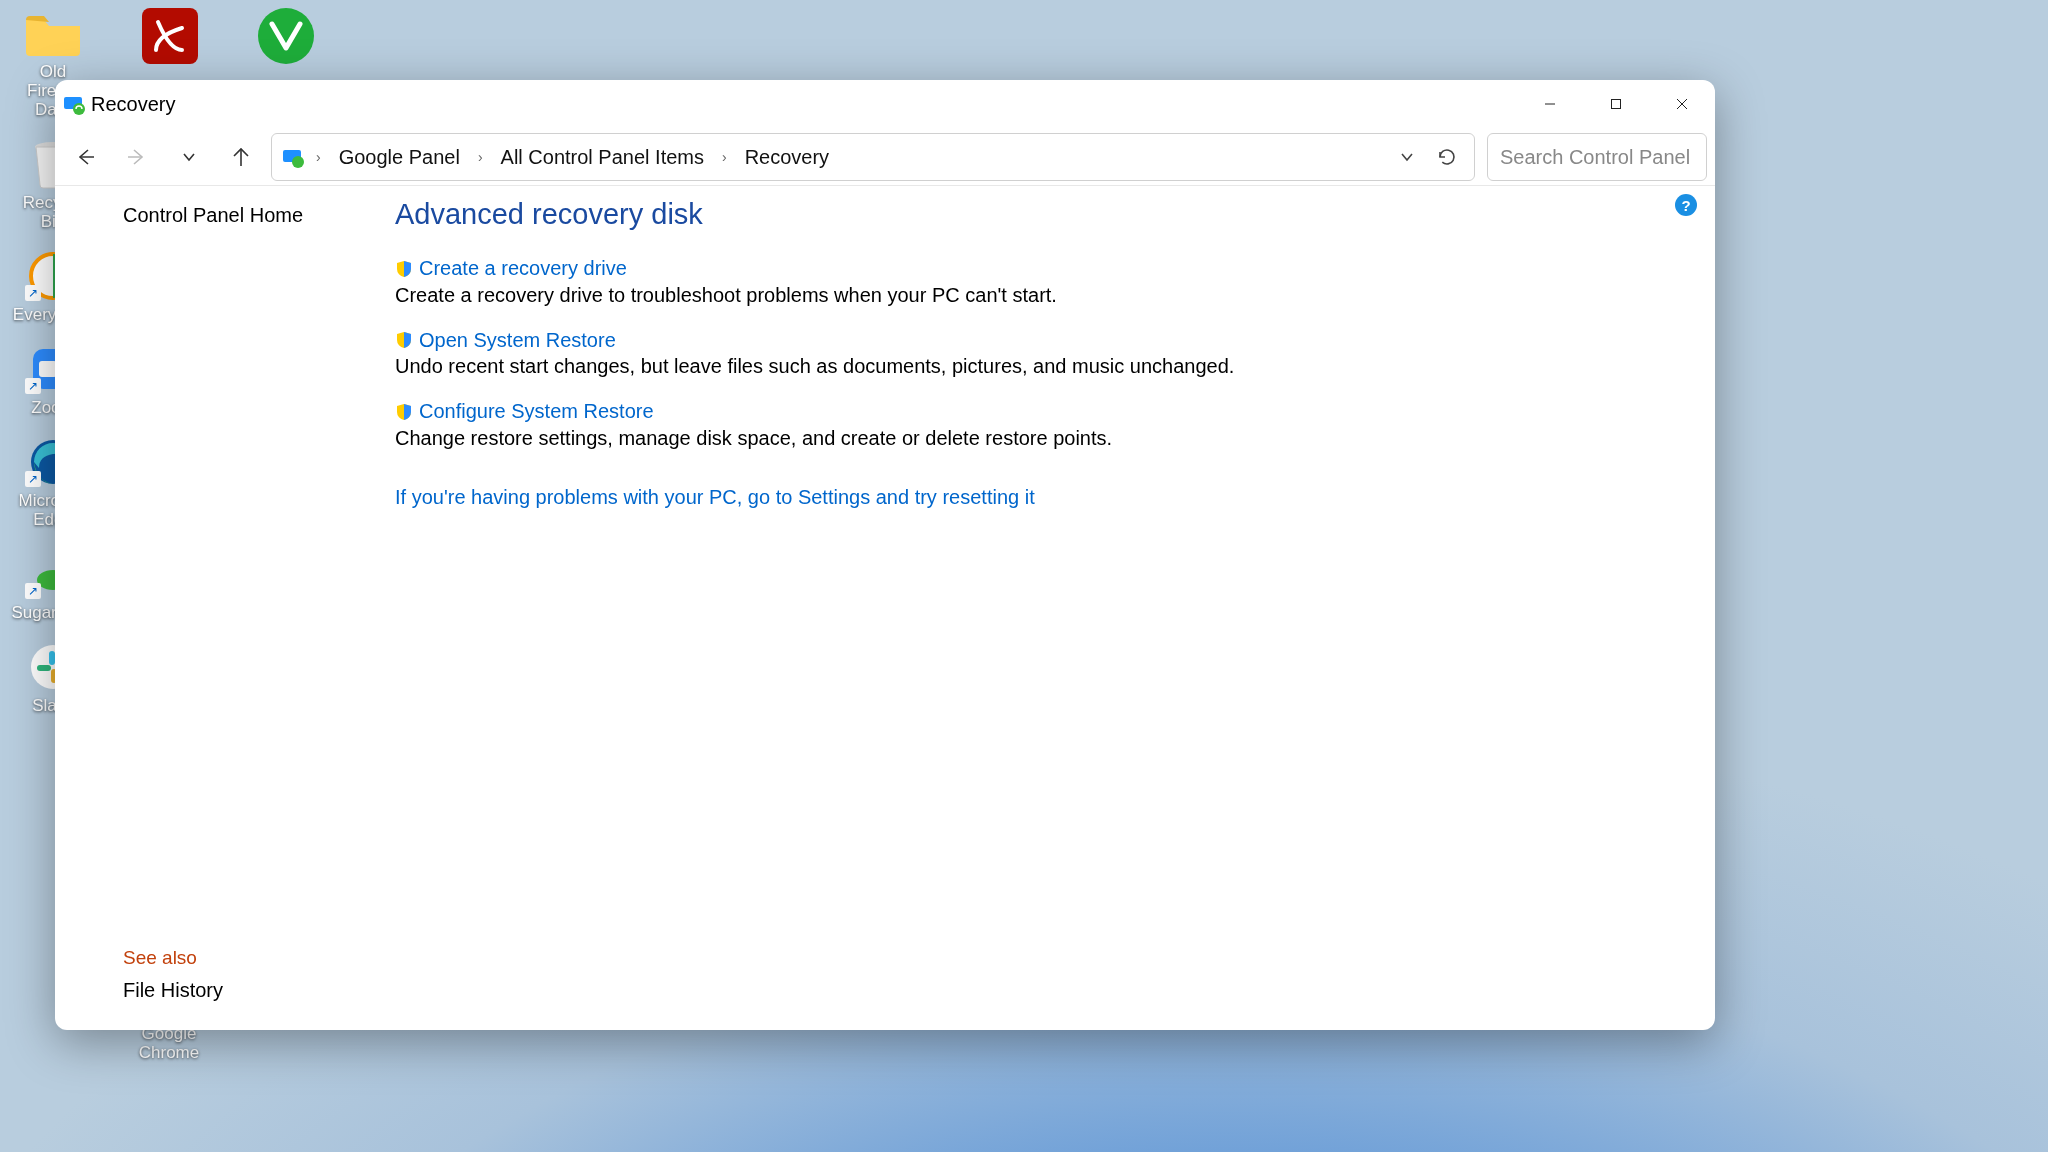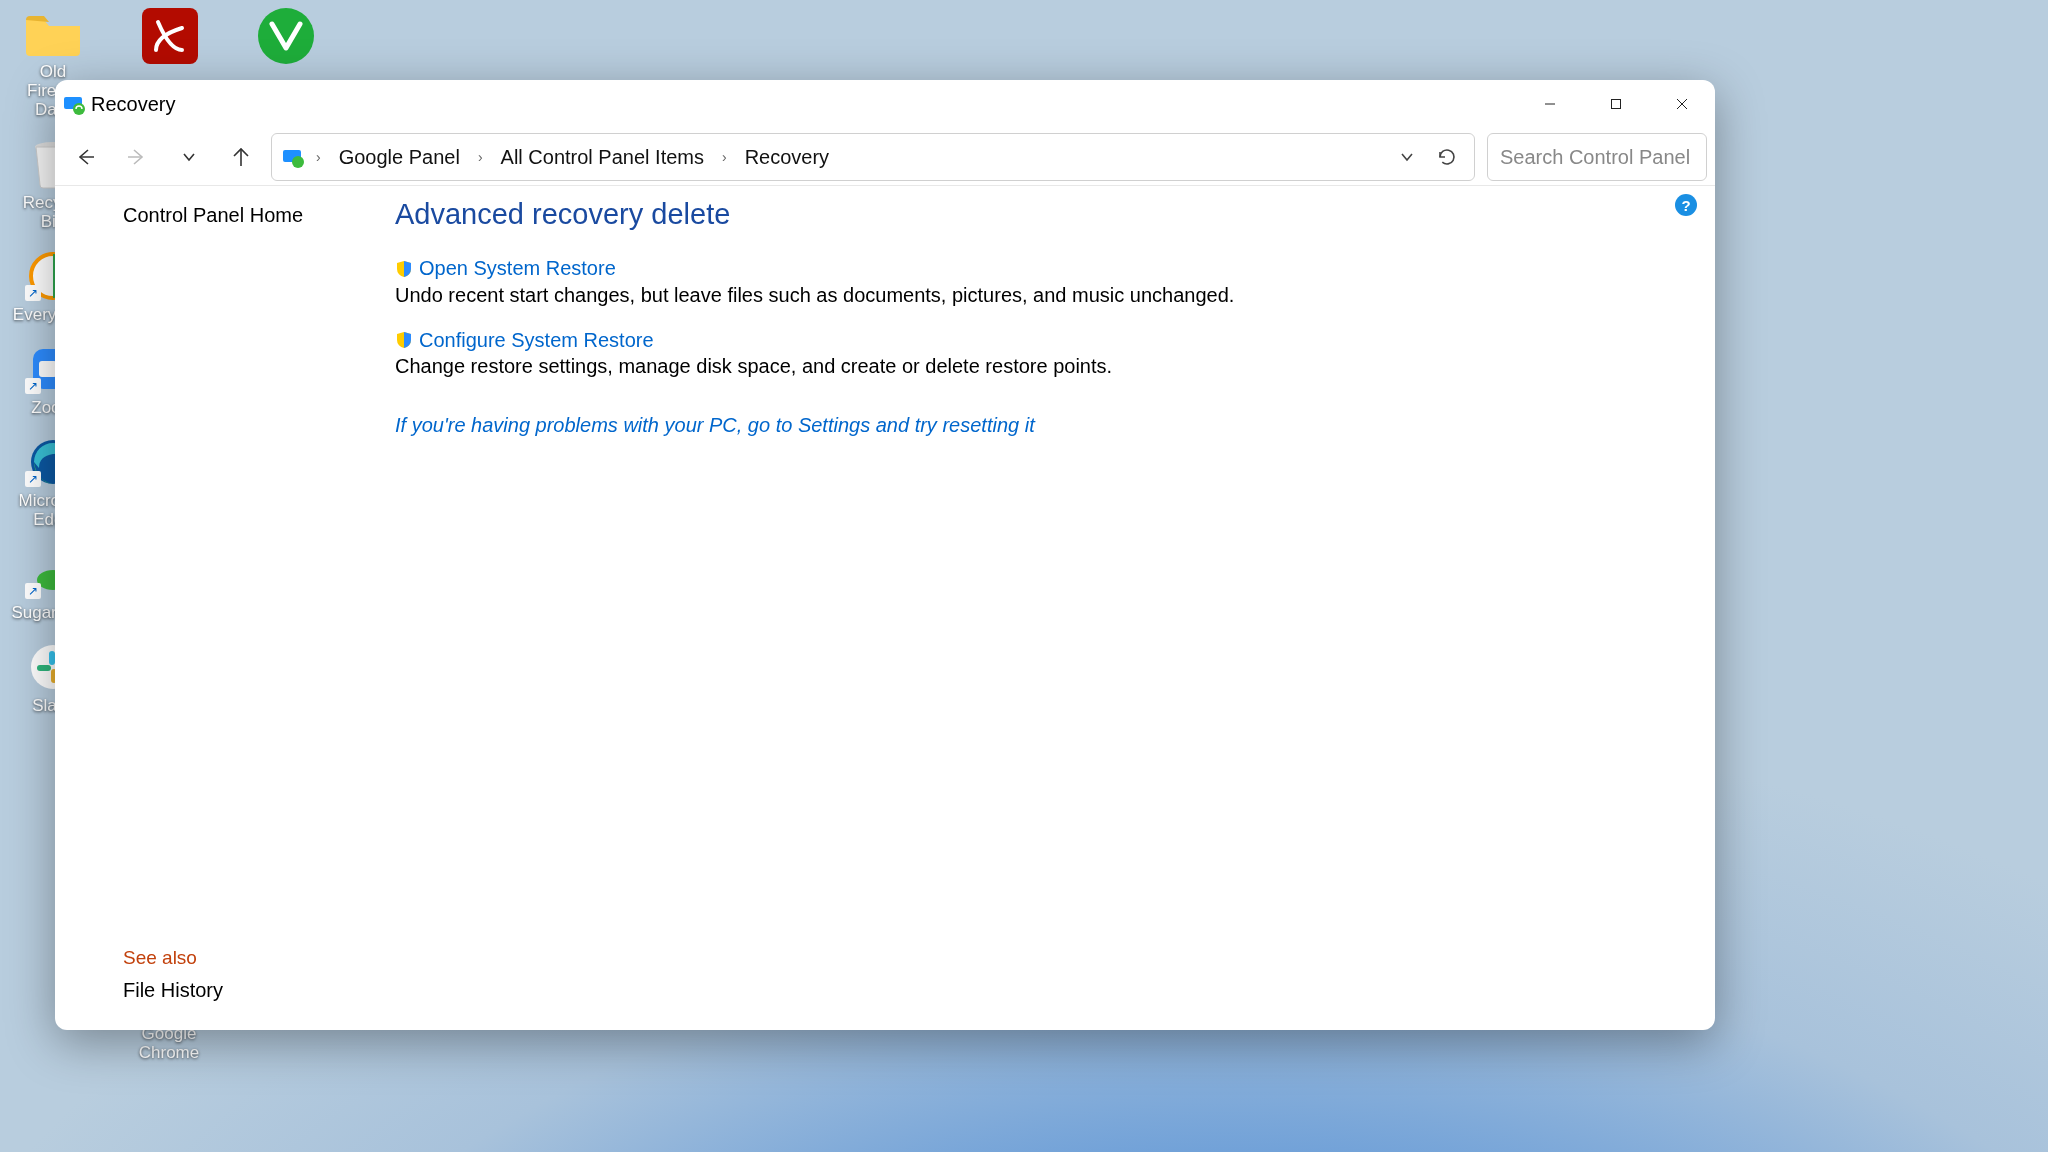--- a/index.html
+++ b/index.html
@@ -63,21 +63,21 @@
   .see-also { color:#c2410c; font-size:19px; margin-bottom:10px; }
   .file-history { color:#000; font-size:20px; }
 
   .content { flex:1; padding: 12px 40px 0 0; position:relative; }
   .help-btn { position:absolute; right:18px; top:8px; width:22px; height:22px; border-radius:50%; background:#1a8fe3; color:#fff; font-size:15px; font-weight:bold; display:flex; align-items:center; justify-content:center; }
   .heading { color:#1a4aa0; font-size:29px; font-weight:400; margin-bottom: 26px; }
   .tool-item { margin-bottom: 22px; }
   .tool-link { color:#0066cc; font-size:20px; display:inline-flex; align-items:center; gap:6px; }
   .tool-desc { color:#000; font-size:20px; margin-top:2px; }
   .shield { display:inline-block; width:18px; height:18px; }
-  .footer-link { color:#0066cc; font-size:20px; margin-top: 14px; display:inline-block;font-style:italic; }
+  .footer-link { color:#0066cc; font-size:20px; margin-top: 14px; display:inline-block; }
 
   
   svg { display:block; }
 </style>
 </head>
 <body>
 
 <div class="desktop">
   <div class="desktop-icon" style="margin-left:0">
     <div class="d-icon">
@@ -264,23 +264,32 @@
     <div class="sidebar">
       <div class="sidebar-top">Control Panel Home</div>
       <div class="sidebar-bottom">
         <div class="see-also">See also</div>
         <div class="file-history">File History</div>
       </div>
     </div>
 
     <div class="content">
       <div class="help-btn">?</div>
-      <h1 class="heading">Advanced recovery delete</h1>
+      <h1 class="heading">Advanced recovery disk</h1>
 
       <div id="tools-container">
+          <div class="tool-item"><a class="tool-link">
+              <span class="shield">
+                <svg width="18" height="18" viewBox="0 0 18 18">
+                  <path d="M9 1 L16 3 V9 A8 8 0 0 1 9 17 A8 8 0 0 1 2 9 V3 Z" fill="#ffcc00"></path>
+                  <path d="M9 1 L16 3 V9 A8 8 0 0 1 9 17 Z" fill="#2d8cff"></path>
+                </svg>
+              </span>
+              <span>Create a recovery drive</span>
+            </a><div class="tool-desc">Create a recovery drive to troubleshoot problems when your PC can't start.</div></div>
           <div class="tool-item"><a class="tool-link">
               <span class="shield">
                 <svg width="18" height="18" viewBox="0 0 18 18">
                   <path d="M9 1 L16 3 V9 A8 8 0 0 1 9 17 A8 8 0 0 1 2 9 V3 Z" fill="#ffcc00"></path>
                   <path d="M9 1 L16 3 V9 A8 8 0 0 1 9 17 Z" fill="#2d8cff"></path>
                 </svg>
               </span>
               <span>Open System Restore</span>
             </a><div class="tool-desc">Undo recent start changes, but leave files such as documents, pictures, and music unchanged.</div></div>
           <div class="tool-item"><a class="tool-link">

